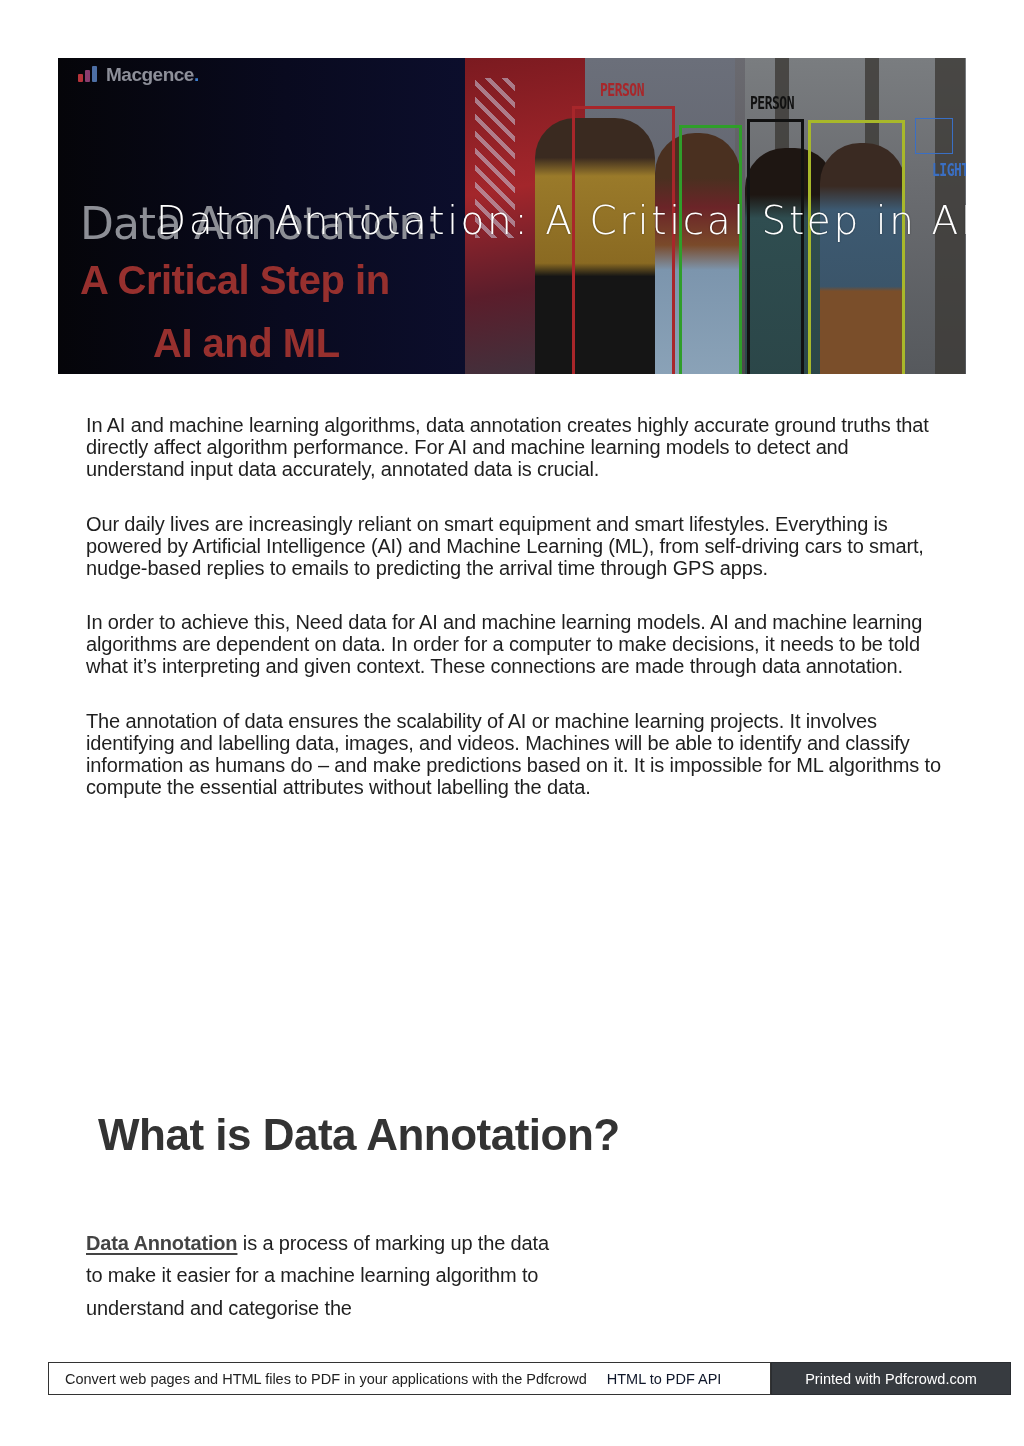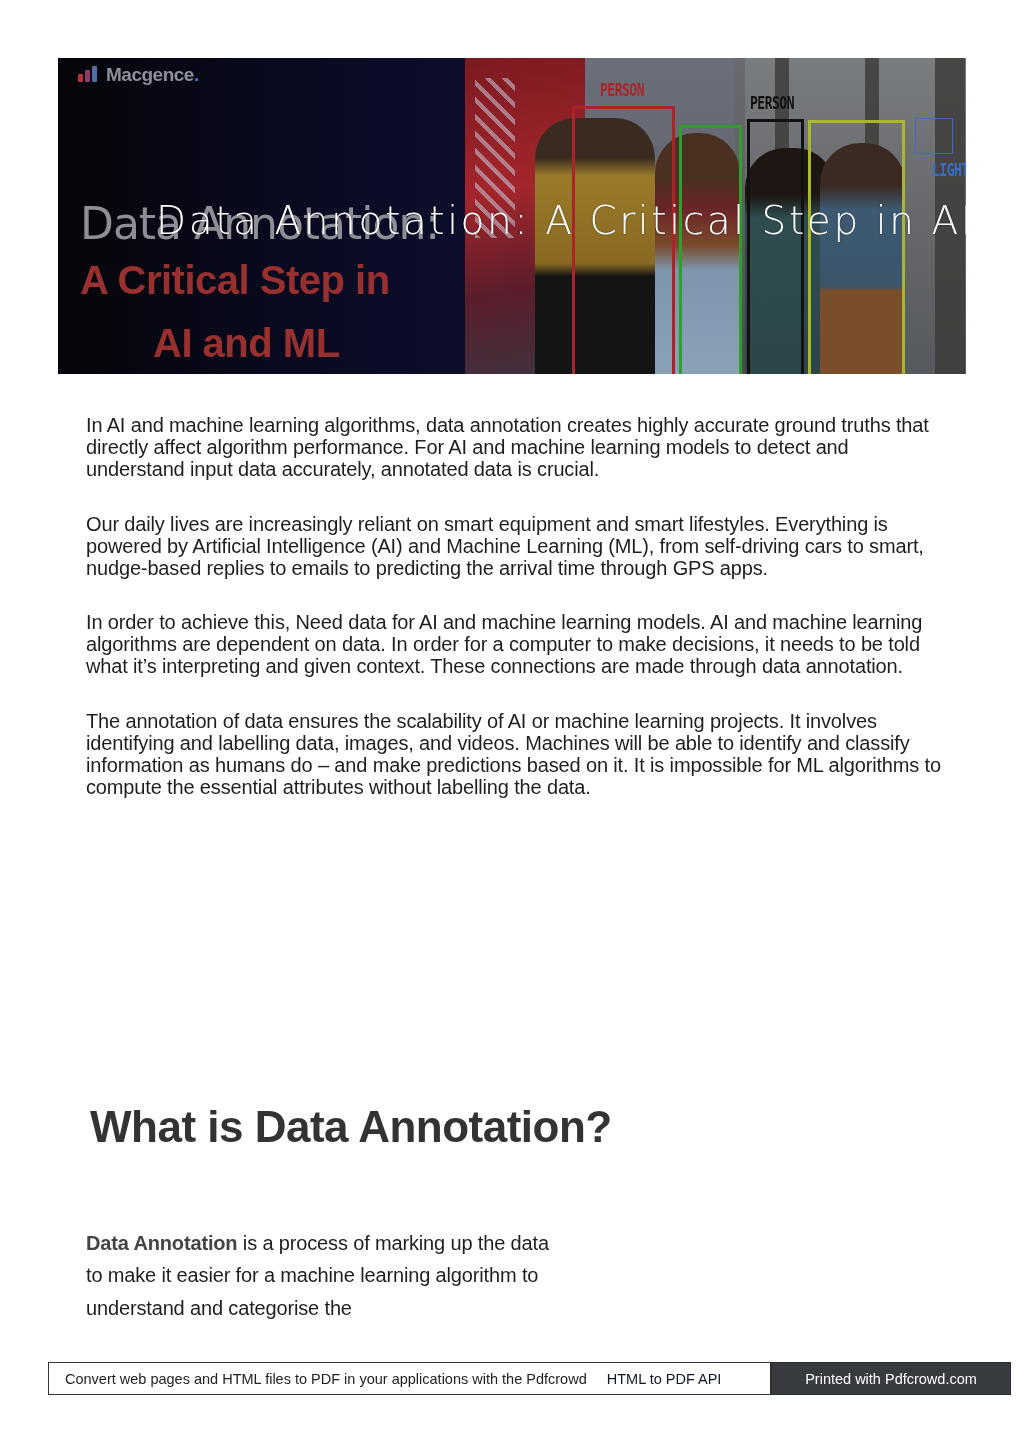--- a/index.html
+++ b/index.html
@@ -33,23 +33,23 @@
 
     .ghost-title { position: absolute; left: 22px; top: 140px; font-size: 44px; color: #8d8f96; font-family: "DejaVu Sans", sans-serif; letter-spacing: -1px; }
     .red-title-1 { position: absolute; left: 22px; top: 200px; font-size: 40px; font-weight: bold; color: #97302e; letter-spacing: -0.5px; }
     .red-title-2 { position: absolute; left: 95px; top: 263px; font-size: 40px; font-weight: bold; color: #97302e; letter-spacing: -0.5px; }
     .overlay-title { position: absolute; left: 98px; top: 140px; font-size: 39px; color: #ffffff; letter-spacing: 2.6px;
               font-family: "DejaVu Sans", sans-serif; font-weight: 300; text-shadow: 0 0 2px rgba(0,0,0,.4); white-space: nowrap; }
 
     
     .content { position: absolute; left: 86px; top: 414px; width: 860px; }
     .para { font-size: 20px; line-height: 22px; color: #1f1f1f; margin: 0 0 32.5px 0; letter-spacing: -0.15px; }
-    .heading { position: absolute; left: 86px; top: 1098px; font-size: 44px; font-weight: bold; color: #333333; margin: 4px; letter-spacing: -0.5px; }
+    .heading { position: absolute; left: 86px; top: 1098px; font-size: 44px; font-weight: bold; color: #333333; margin: 12px; letter-spacing: -0.5px; }
     .def-para { position: absolute; left: 86px; top: 1227px; width: 470px; font-size: 20px; line-height: 32.3px; color: #1f1f1f; margin: 0; letter-spacing: -0.15px; }
-    .def-link { color: #444444; font-weight: bold; text-underline-offset: 3px; }
+    .def-link { color: #444444; font-weight: bold; text-decoration: underline; text-underline-offset: 3px; }
 
     
     .footer { position: absolute; left: 48px; top: 1362px; height: 33px; display: flex; align-items: flex-end; }
     .footer-left { box-sizing: border-box; width: 723px; height: 33px; border: 1px solid #333; background: #fff;
               font-size: 14.5px; color: #222; display: flex; align-items: center; padding-left: 16px; }
     .footer-link { color: #0f172a; margin-left: 20px; text-decoration: none; }
     .footer-right { box-sizing: border-box; width: 240px; height: 33px; background: #373b40; color: #ffffff;
               font-size: 14.5px; display: flex; align-items: center; justify-content: center; border: 1px solid #2a2d31; }
   </style>
 </head>

